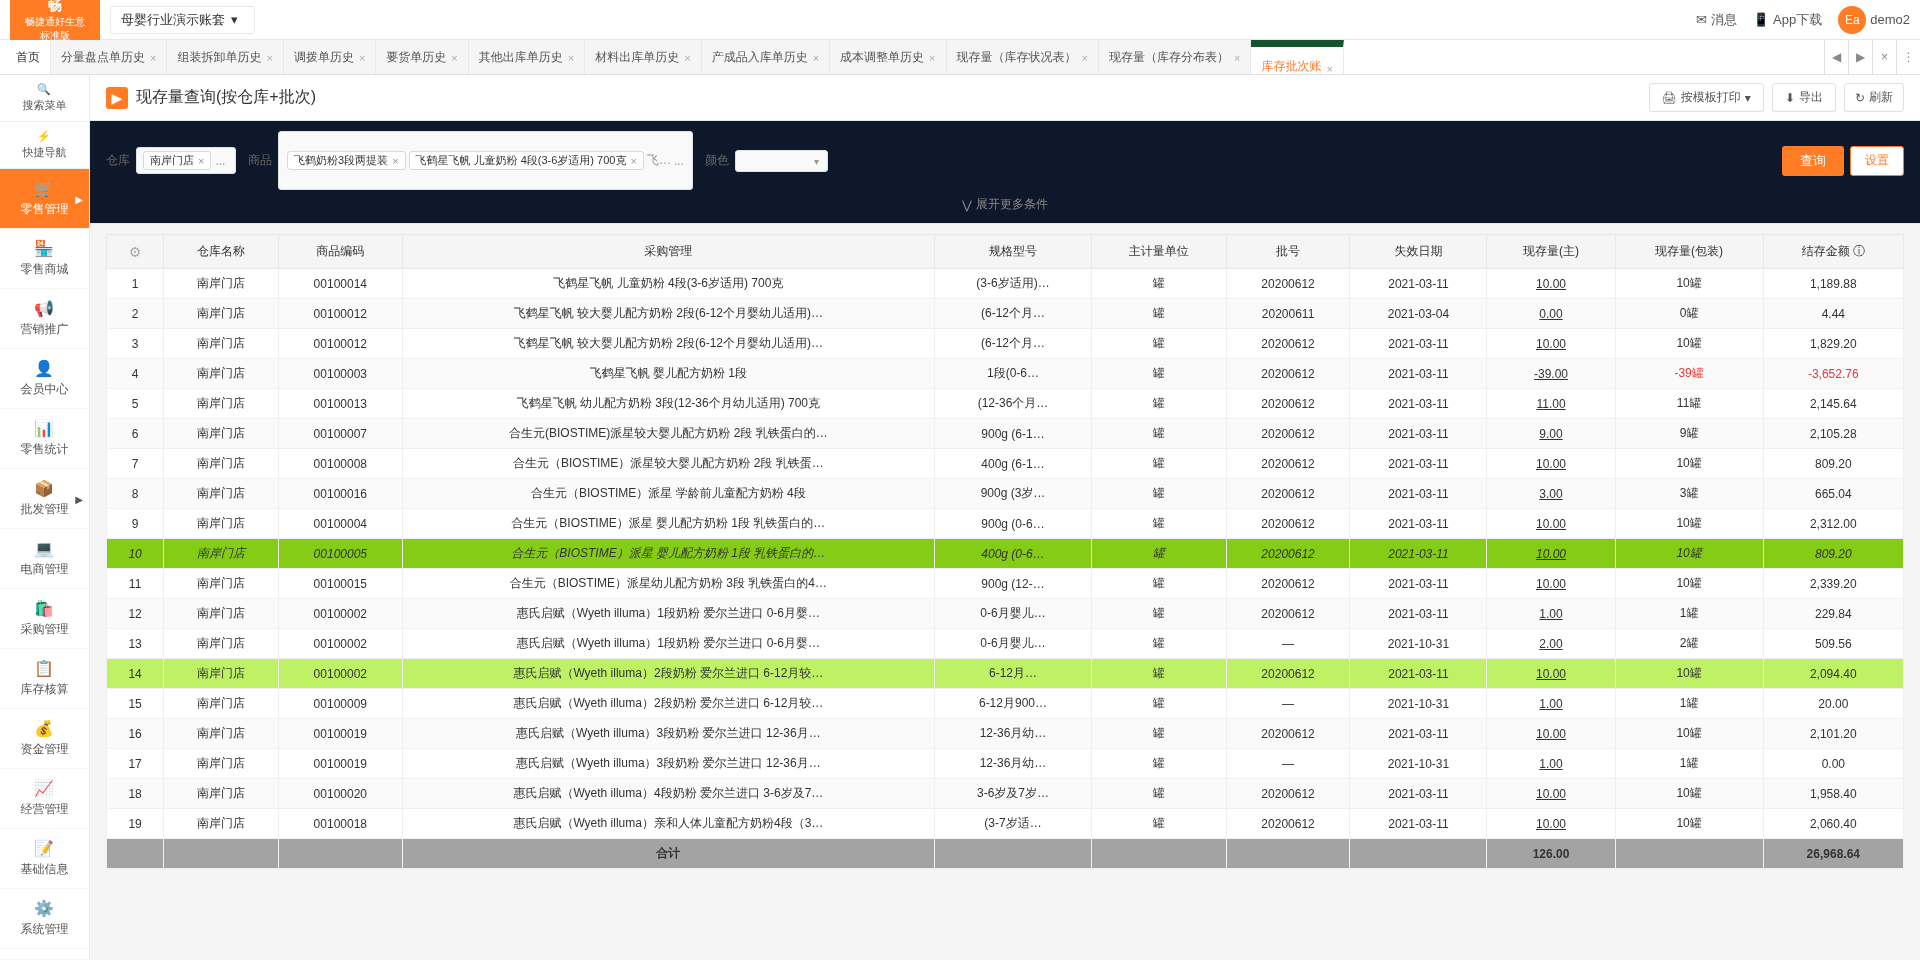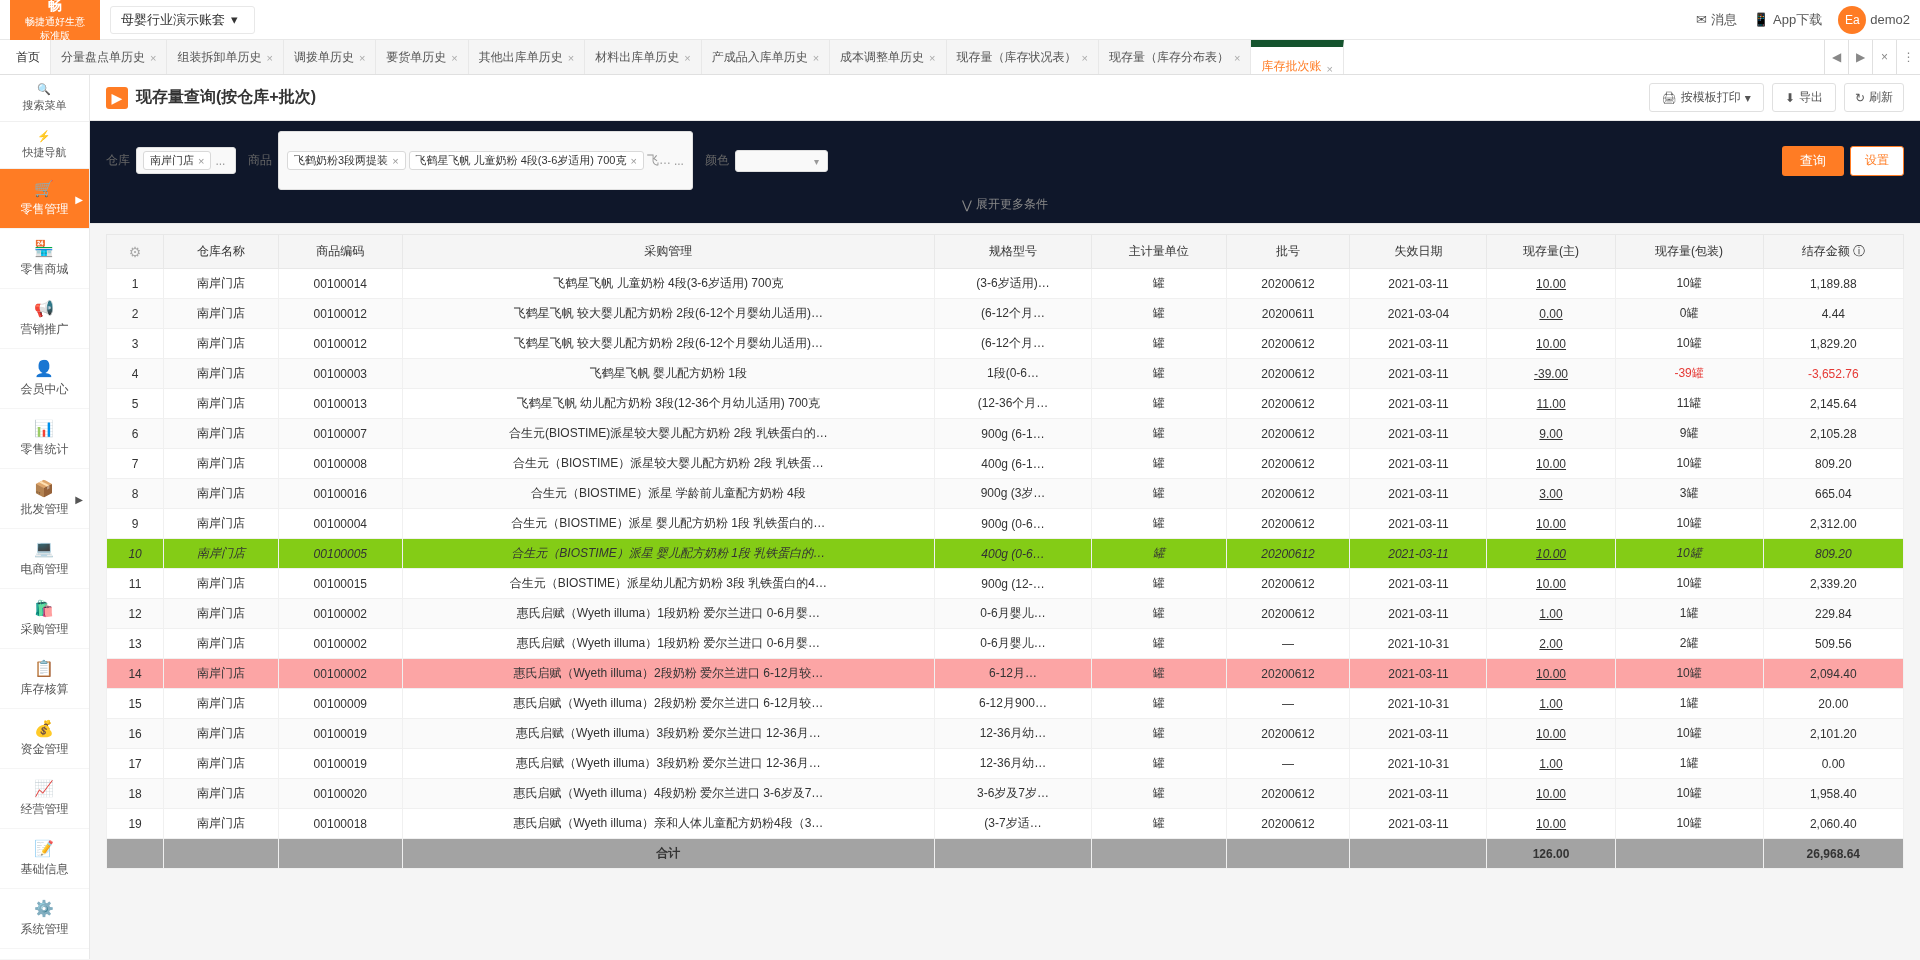--- a/index.html
+++ b/index.html
@@ -35,21 +35,21 @@
     .sidebar-item { display: flex; flex-direction: column; align-items: center; padding: 10px 6px; cursor: pointer; color: #555; font-size: 12px; gap: 3px; border-bottom: 1px solid #f5f5f5; position: relative; }
     .sidebar-item.active { background: #ff7c24; color: #fff; }
     .sidebar-item .icon { font-size: 16px; }
     .sidebar-item .arrow { position: absolute; right: 6px; top: 50%; transform: translateY(-50%); font-size: 10px; }
 
     
     .content-area { flex: 1; display: flex; flex-direction: column; overflow: hidden; background: #f5f5f5; }
 
     
     .page-header { display: flex; align-items: center; justify-content: space-between; padding: 8px 16px; background: #fff; border-bottom: 1px solid #e8e8e8; }
-    .page-title { font-size: 16px; font-weight: bold; color: #333; }
+    .page-title { font-size: 16px; font-weight: normal; color: #333; }
     .page-actions { display: flex; align-items: center; gap: 8px; }
     .btn-print { display: flex; align-items: center; gap: 4px; padding: 5px 12px; border: 1px solid #e0e0e0; background: #fff; cursor: pointer; border-radius: 3px; font-size: 12px; color: #555; }
     .btn-export { display: flex; align-items: center; gap: 4px; padding: 5px 12px; border: 1px solid #e0e0e0; background: #fff; cursor: pointer; border-radius: 3px; font-size: 12px; color: #555; }
     .btn-refresh { display: flex; align-items: center; gap: 4px; padding: 5px 10px; border: 1px solid #e0e0e0; background: #fff; cursor: pointer; border-radius: 3px; font-size: 12px; color: #555; }
 
     
     .filter-area { background: #0f172a; padding: 10px 16px; border-bottom: 1px solid #e8e8e8; }
     .filter-row { display: flex; align-items: center; gap: 12px; flex-wrap: nowrap; }
     .filter-group { display: flex; align-items: center; gap: 6px; }
     .filter-label { font-size: 12px; color: #666; white-space: nowrap; }
@@ -490,21 +490,21 @@
     <td>00100002</td>
     <td class="td-left" style="max-width:320px;overflow:hidden;text-overflow:ellipsis;white-space:nowrap;">惠氏启赋（Wyeth illuma）1段奶粉 爱尔兰进口 0-6月婴…</td>
     <td>0-6月婴儿…</td>
     <td>罐</td>
     <td>—</td>
     <td>2021-10-31</td>
     <td class="text-link">2.00</td>
     <td>2罐</td>
     <td>509.56</td>
   </tr>
-            <tr style="background: #fca5a5;">
+            <tr style="background: #bef264;">
     <td class="row-num">14</td>
     <td>南岸门店</td>
     <td>00100002</td>
     <td class="td-left" style="max-width:320px;overflow:hidden;text-overflow:ellipsis;white-space:nowrap;">惠氏启赋（Wyeth illuma）2段奶粉 爱尔兰进口 6-12月较…</td>
     <td>6-12月…</td>
     <td>罐</td>
     <td>20200612</td>
     <td>2021-03-11</td>
     <td class="text-link">10.00</td>
     <td>10罐</td>

